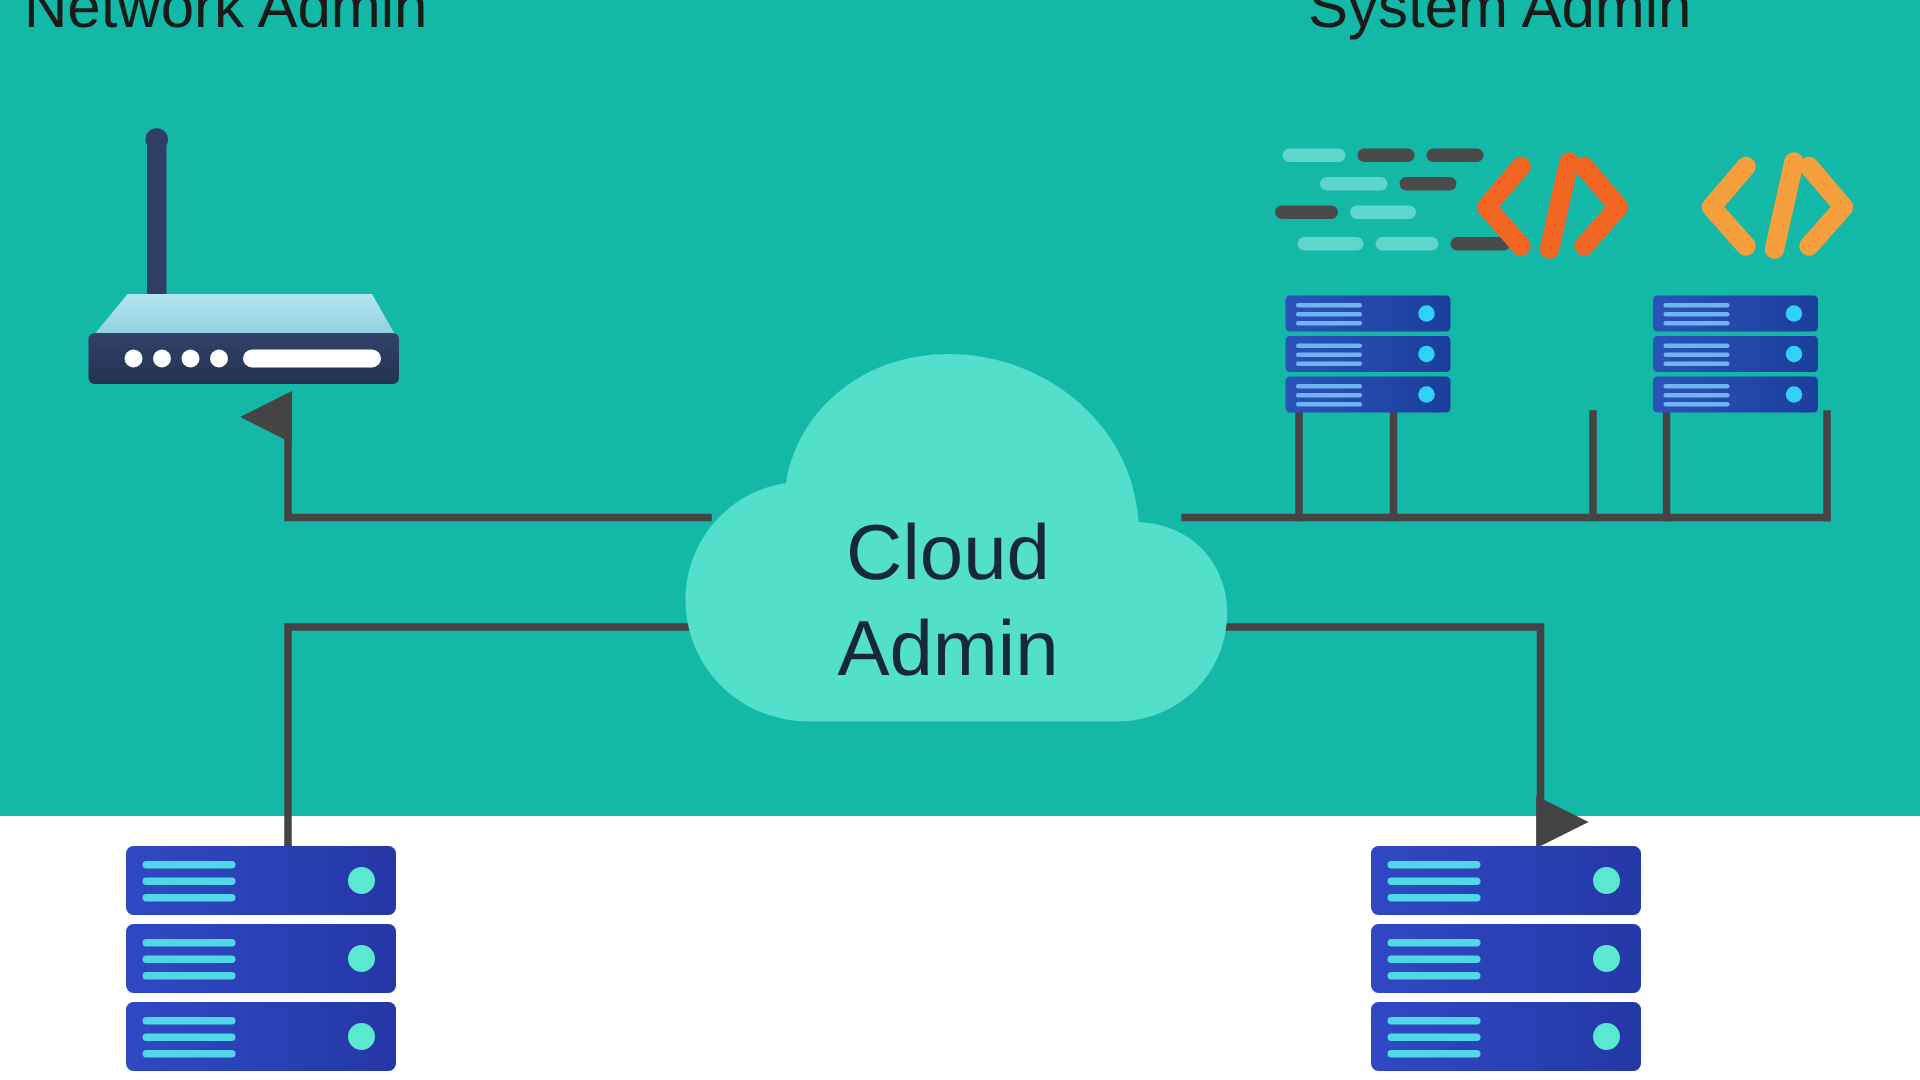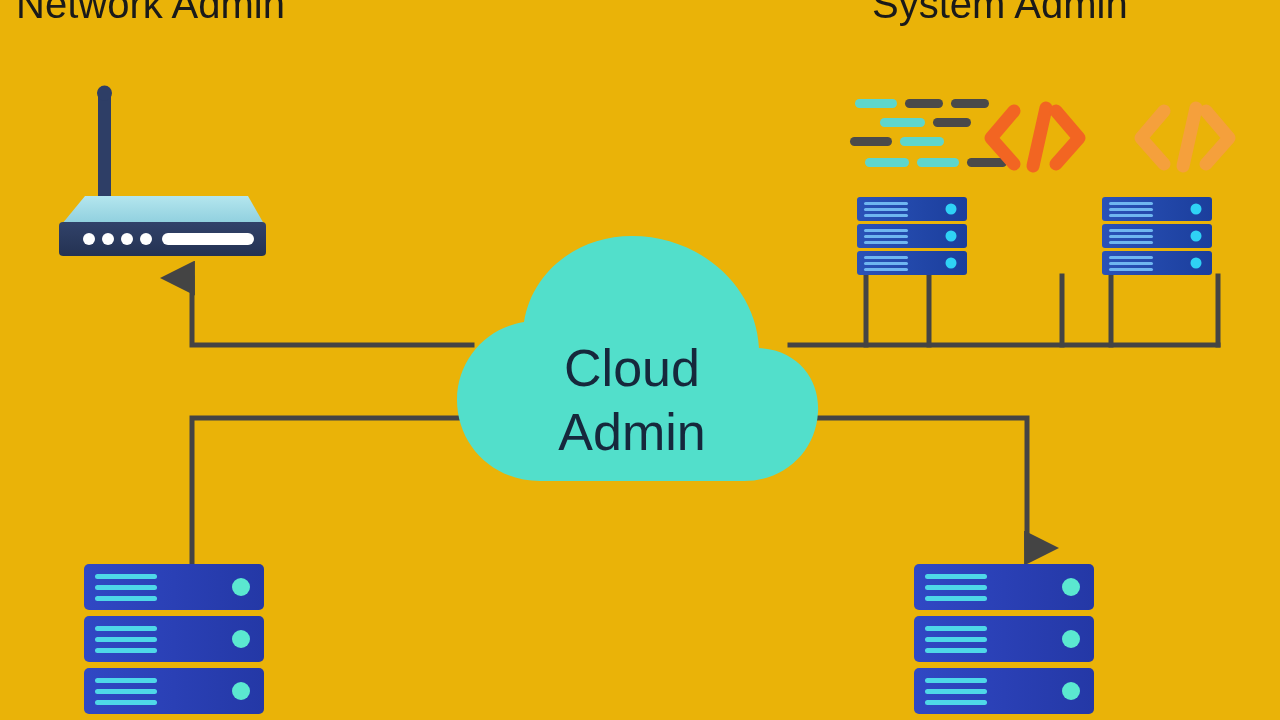--- a/index.html
+++ b/index.html
@@ -9,22 +9,22 @@
   }
   body {
     width: 1280px;
     height: 720px;
     overflow: hidden;
     font-family: "Liberation Sans", sans-serif;
   }
   #stage {
     position: relative;
     width: 1280px;
-    height: 720px;
-    background: #eab308;
+    height: 544px;
+    background: #14b8a6;
   }
   #diagram-svg {
     position: absolute;
     left: 0;
     top: 0;
     width: 1280px;
     height: 720px;
     display: block;
   }
   .title-text {

